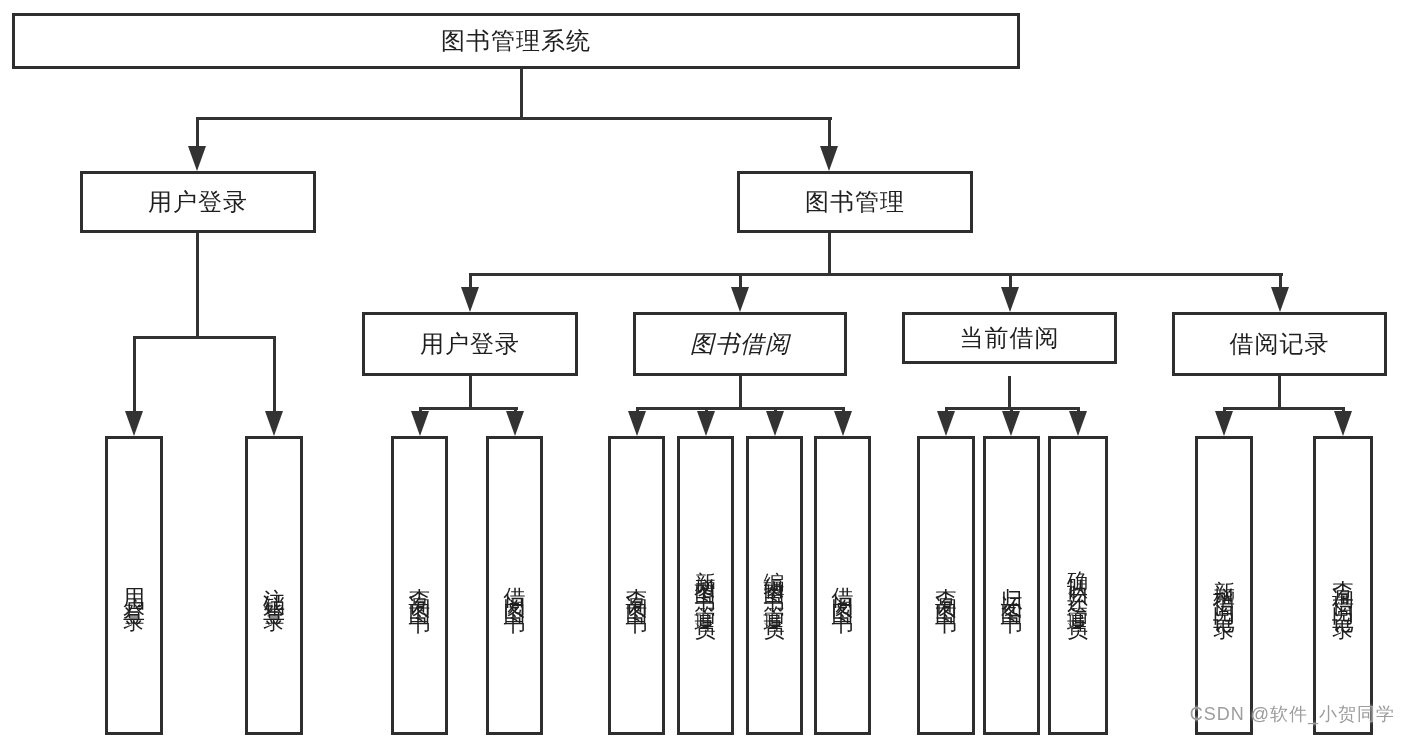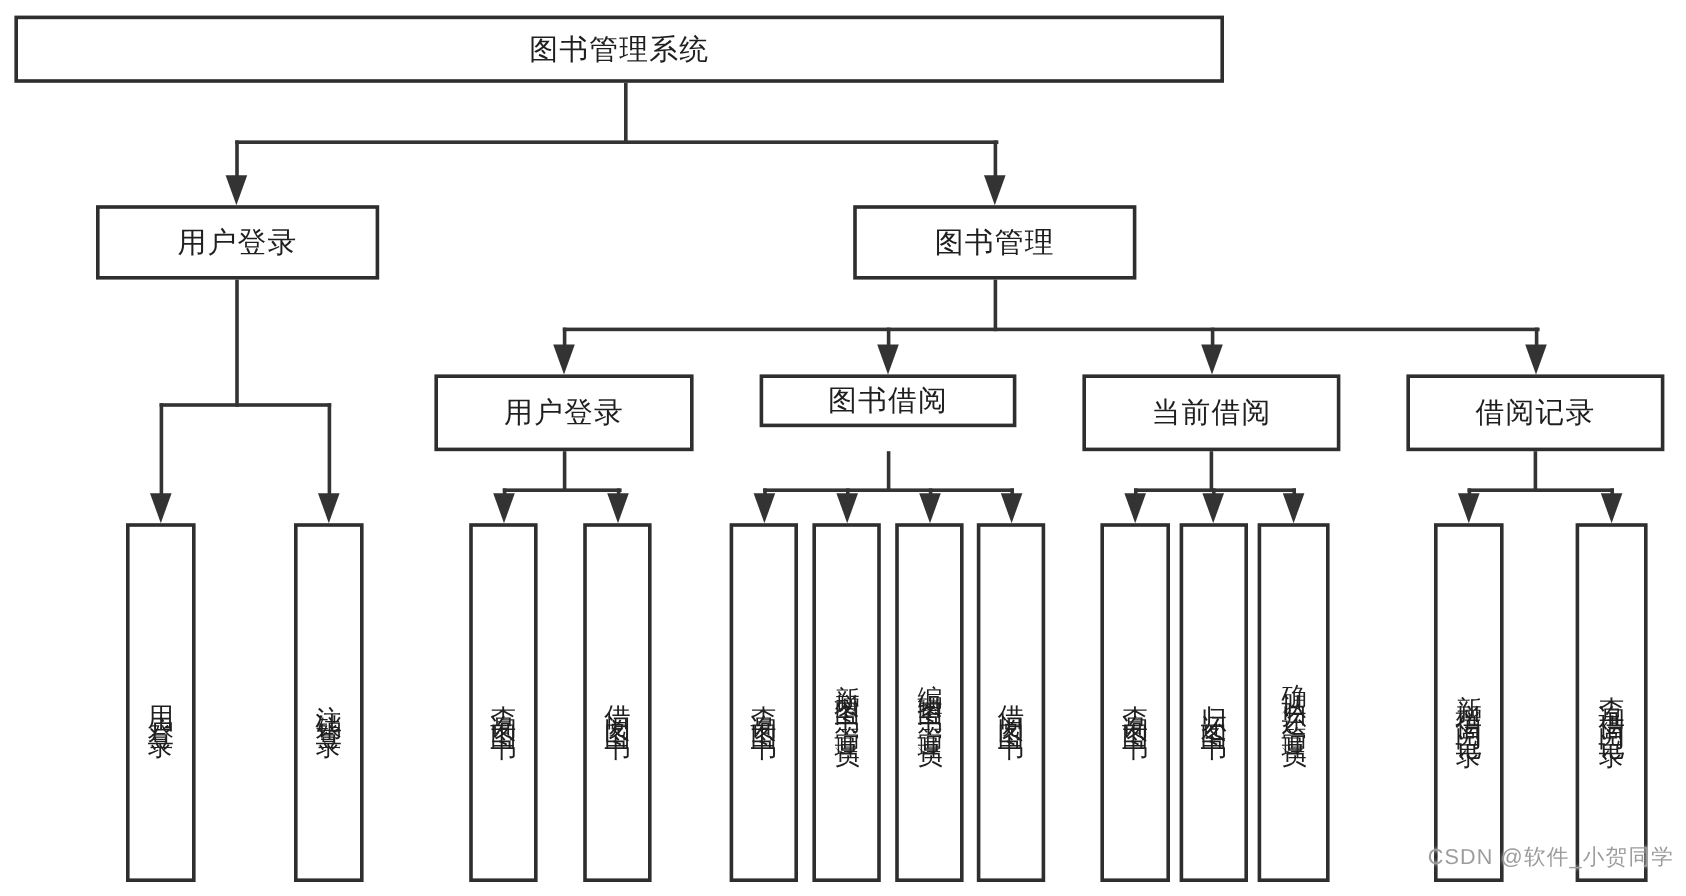--- a/index.html
+++ b/index.html
@@ -39,43 +39,43 @@
 
   <div class="line v" style="left:520px;top:69px;height:51px;"></div>
   <div class="line h" style="left:196px;top:117px;width:636px;"></div>
 
   <div class="line v" style="left:196px;top:117px;height:31px;"></div>
   <div class="ah" style="left:188px;top:146px;"></div>
   <div class="line v" style="left:828px;top:117px;height:31px;"></div>
   <div class="ah" style="left:820px;top:146px;"></div>
 
   <div class="box hbox" style="left:80px;top:171px;width:236px;height:62px;">用户登录</div>
-  <div class="box hbox" style="left:711px;top:171px;width:236px;height:62px;">图书管理</div>
+  <div class="box hbox" style="left:737px;top:171px;width:236px;height:62px;">图书管理</div>
 
   <div class="line v" style="left:196px;top:233px;height:106px;"></div>
   <div class="line h" style="left:133px;top:336px;width:143px;"></div>
   <div class="line v" style="left:133px;top:336px;height:77px;"></div>
   <div class="ah" style="left:125px;top:411px;"></div>
   <div class="line v" style="left:273px;top:336px;height:77px;"></div>
   <div class="ah" style="left:265px;top:411px;"></div>
 
   <div class="line v" style="left:828px;top:233px;height:43px;"></div>
   <div class="line h" style="left:469px;top:273px;width:814px;"></div>
   <div class="line v" style="left:469px;top:273px;height:16px;"></div>
   <div class="ah" style="left:461px;top:287px;"></div>
   <div class="line v" style="left:739px;top:273px;height:16px;"></div>
   <div class="ah" style="left:731px;top:287px;"></div>
   <div class="line v" style="left:1009px;top:273px;height:16px;"></div>
   <div class="ah" style="left:1001px;top:287px;"></div>
   <div class="line v" style="left:1279px;top:273px;height:16px;"></div>
   <div class="ah" style="left:1271px;top:287px;"></div>
 
   <div class="box hbox" style="left:362px;top:312px;width:216px;height:64px;">用户登录</div>
-  <div class="box hbox" style="left:633px;top:312px;width:214px;height:44px;">图书借阅</div>
-  <div class="box hbox" style="left:902px;top:312px;width:215px;height:64px;">当前借阅</div>
+  <div class="box hbox" style="left:633px;top:312px;width:214px;height:64px;font-style:italic;">图书借阅</div>
+  <div class="box hbox" style="left:902px;top:312px;width:215px;height:52px;">当前借阅</div>
   <div class="box hbox" style="left:1172px;top:312px;width:215px;height:64px;">借阅记录</div>
 
   <div class="line v" style="left:469px;top:376px;height:34px;"></div>
   <div class="line h" style="left:419px;top:407px;width:99px;"></div>
   <div class="line v" style="left:419px;top:407px;height:7px;"></div>
   <div class="ah" style="left:411px;top:411px;"></div>
   <div class="line v" style="left:514px;top:407px;height:7px;"></div>
   <div class="ah" style="left:506px;top:411px;"></div>
 
   <div class="line v" style="left:739px;top:376px;height:34px;"></div>

